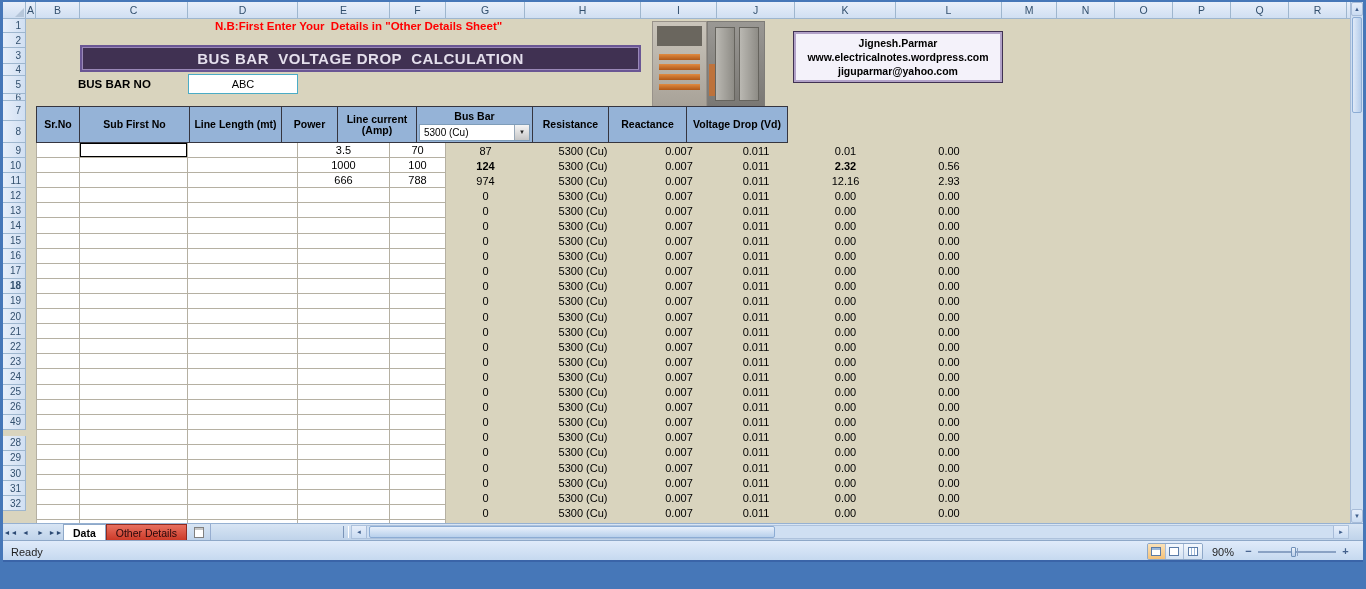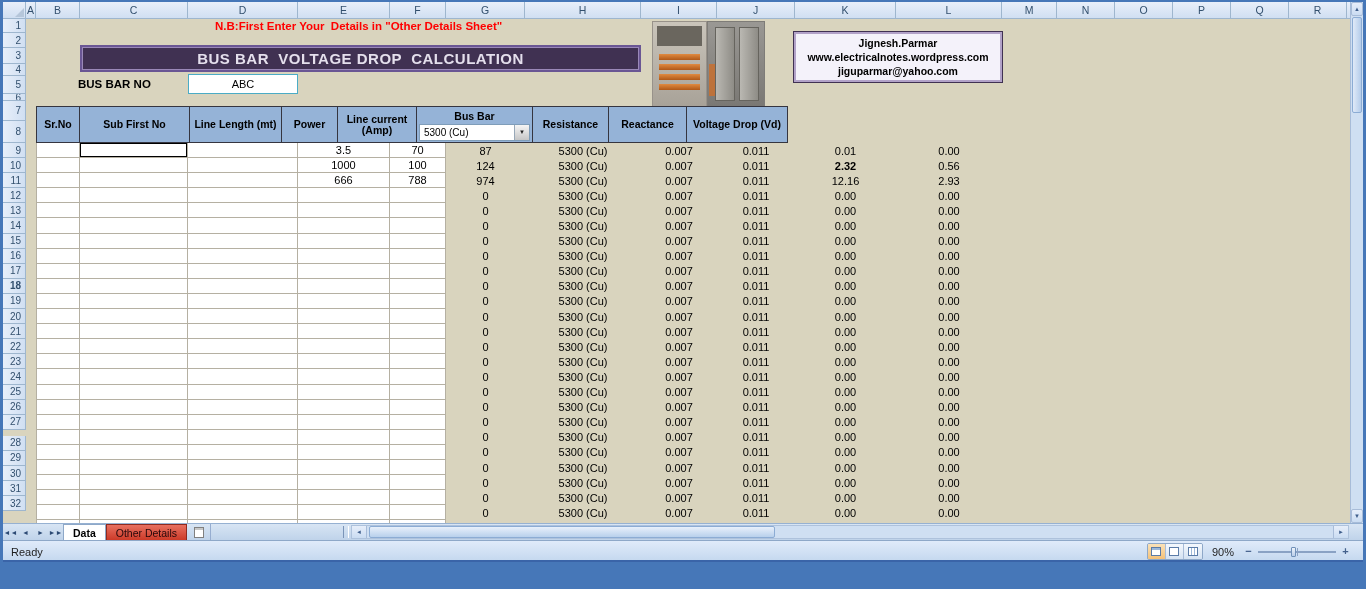--- a/index.html
+++ b/index.html
@@ -155,21 +155,21 @@
             <div class="gut-cell" style="height: 15.1px;">17</div>
             <div class="gut-cell" style="height: 15.1px; font-weight: bold;">18</div>
             <div class="gut-cell" style="height: 15.1px;">19</div>
             <div class="gut-cell" style="height: 15.1px;">20</div>
             <div class="gut-cell" style="height: 15.1px;">21</div>
             <div class="gut-cell" style="height: 15.1px;">22</div>
             <div class="gut-cell" style="height: 15.1px;">23</div>
             <div class="gut-cell" style="height: 15.1px;">24</div>
             <div class="gut-cell" style="height: 15.1px;">25</div>
             <div class="gut-cell" style="height: 15.1px;">26</div>
-            <div class="gut-cell" style="height: 15.1px;">27</div>
+            <div class="gut-cell" style="height: 15.1px;">49</div>
             <div class="gut-cell" style="height: 15.1px; margin-top: 6px;">28</div>
             <div class="gut-cell" style="height: 15.1px;">29</div>
             <div class="gut-cell" style="height: 15.1px;">30</div>
             <div class="gut-cell" style="height: 15.1px;">31</div>
             <div class="gut-cell" style="height: 15.1px;">32</div>
             <div class="gut-cell" style="height: 15.1px; margin-top: 28px;">33</div>
             <div class="gut-cell" style="height: 15.1px;">34</div>
           </div>
         <div class="content">
           <div class="top-area">
@@ -231,21 +231,21 @@
                 <div class="dc" style="width: 101px;">0.01</div>
                 <div class="dc" style="width: 106px;">0.00</div>
               </div>
               <div class="data-row">
                 <div class="dc" style="width: 10px;"></div>
                 <div class="dc white first" style="width: 44px;"></div>
                 <div class="dc white" style="width: 108px;"></div>
                 <div class="dc white" style="width: 110px;"></div>
                 <div class="dc white" style="width: 92px;">1000</div>
                 <div class="dc white" style="width: 56px;">100</div>
-                <div class="dc" style="width: 79px;">124</div>
+                <div class="dc" style="width: 79px; font-weight: bold;">124</div>
                 <div class="dc" style="width: 116px;">5300 (Cu)</div>
                 <div class="dc" style="width: 76px;">0.007</div>
                 <div class="dc" style="width: 78px;">0.011</div>
                 <div class="dc" style="width: 101px; font-weight: bold;">2.32</div>
                 <div class="dc" style="width: 106px;">0.56</div>
               </div>
               <div class="data-row">
                 <div class="dc" style="width: 10px;"></div>
                 <div class="dc white first" style="width: 44px;"></div>
                 <div class="dc white" style="width: 108px;"></div>

